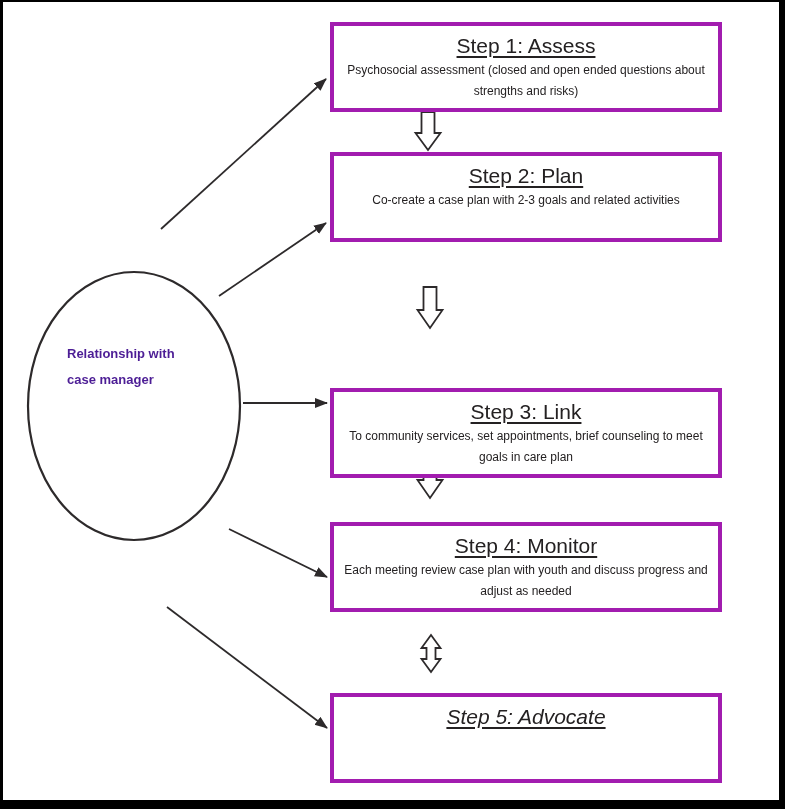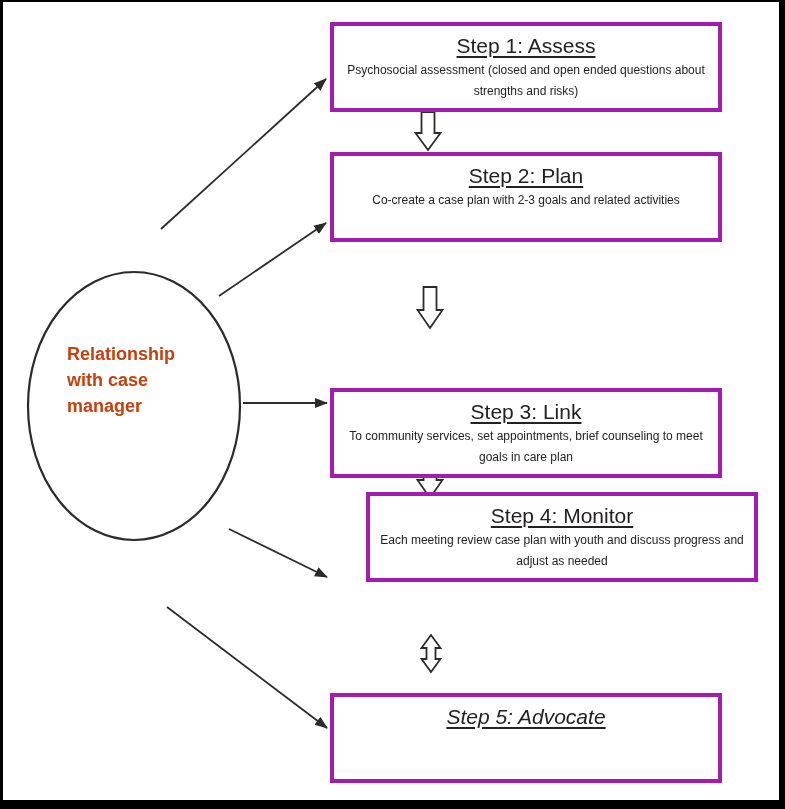--- a/index.html
+++ b/index.html
@@ -50,30 +50,30 @@
     font-size: 12px;
     line-height: 21px;
     color: #242122;
     padding: 1px 8px 0 8px;
   }
   .ellipse-label {
     position: absolute;
     left: 67px;
     top: 341px;
     width: 128px;
-    font-size: 18px;
+    font-size: 13px;
     line-height: 26px;
     font-weight: bold;
-    color: #c2410c;
+    color: #4c1d95;
     text-align: left;
   }
   #box1 { top: 22px; }
   #box2 { top: 152px; }
   #box3 { top: 345px; margin-top: 43px; }
-  #box4 { top: 492px; margin-left: 36px; }
+  #box4 { top: 522px; }
   #box5 { top: 693px; font-style: italic; }
 </style>
 </head>
 <body>
 
 <div class="canvas">
 
   <svg class="artwork" width="785" height="809" viewBox="0 0 785 809">
     <defs>
       <marker id="ah" markerUnits="userSpaceOnUse" markerWidth="14" markerHeight="11" refX="12" refY="5" orient="auto">

